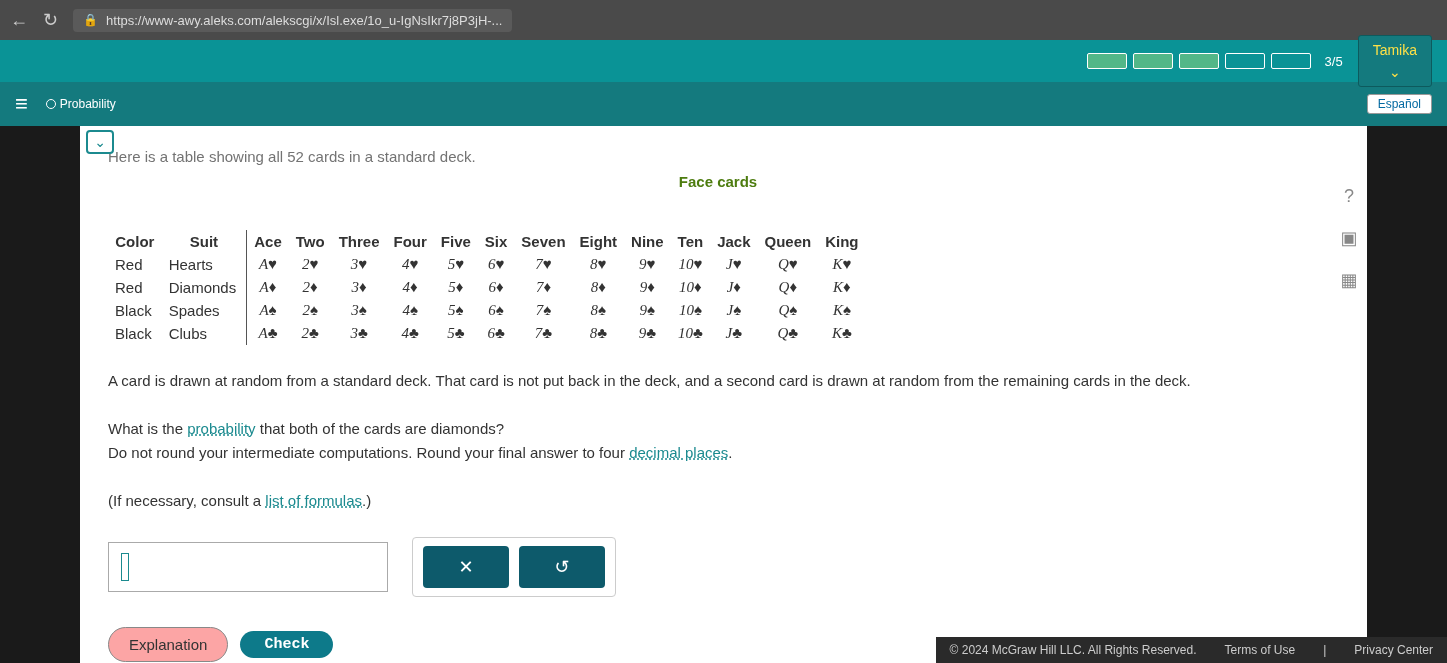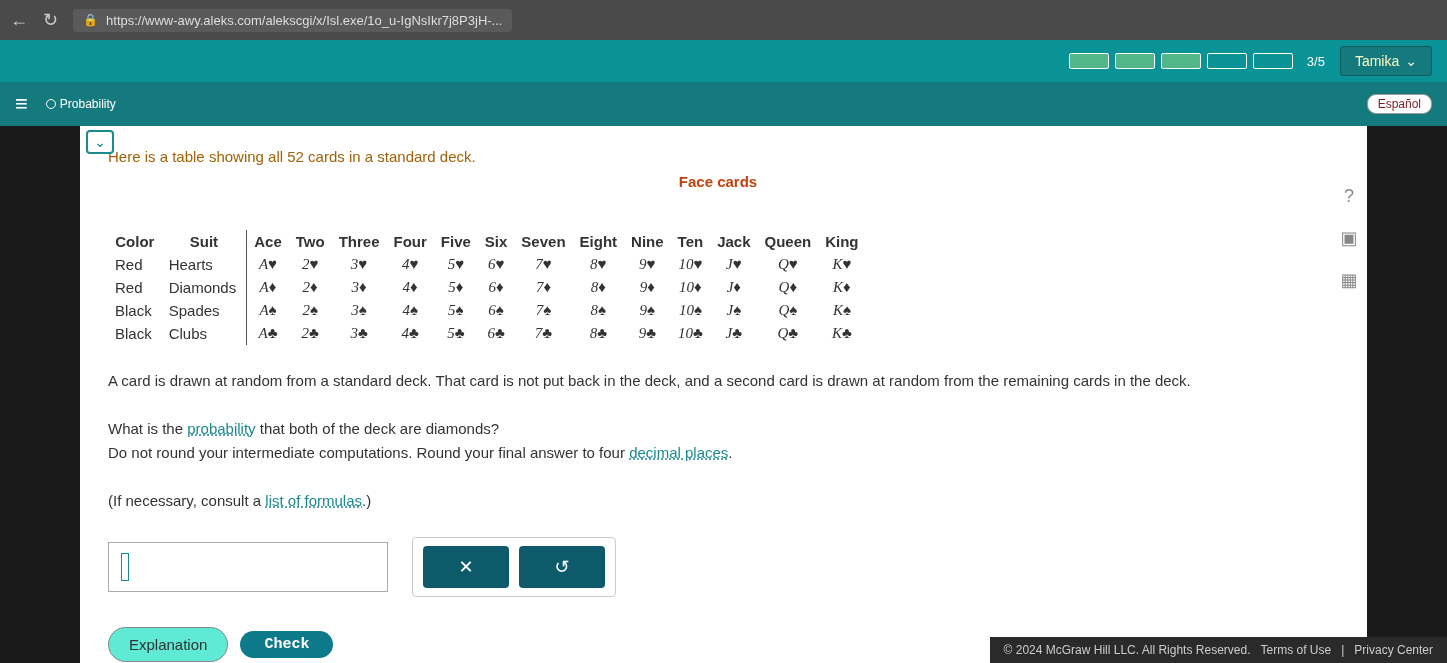--- a/index.html
+++ b/index.html
@@ -6,49 +6,49 @@
 body { font-family: Arial, sans-serif; background: #1a1a1a; width: 1447px; height: 663px; overflow: hidden; }
 .browser-bar { background: #4a4a4a; height: 40px; display: flex; align-items: center; padding: 0 10px; gap: 15px; }
 .nav-btn { color: #ccc; background: none; border: none; font-size: 18px; cursor: pointer; }
 .url-box { background: #5a5a5a; color: #ddd; padding: 4px 10px; border-radius: 4px; font-size: 13px; flex: 0 0 auto; display: flex; align-items: center; gap: 8px; }
 .lock-icon { font-size: 12px; }
 .top-bar { background: #0a9396; height: 42px; display: flex; align-items: center; padding: 0 15px; position: relative; }
 .progress-box { margin-left: auto; display: flex; align-items: center; gap: 6px; }
 .prog-seg { width: 40px; height: 16px; border: 1px solid #fff; border-radius: 2px; }
 .prog-filled { background: #52b788; }
 .prog-text { color: #fff; font-size: 13px; margin-left: 8px; }
-.user-btn { background: #147a7e; color: #fef9c3; border: 1px solid #0d5a5d; padding: 6px 14px; border-radius: 3px; margin-left: 15px; display: flex; gap: 6px; font-size: 14px; }
+.user-btn { background: #147a7e; color: #fde047; border: 1px solid #0d5a5d; padding: 6px 14px; border-radius: 3px; margin-left: 15px; display: flex; gap: 6px; font-size: 14px; flex-direction: column; }
 .header-bar { background: #147a7e; height: 44px; display: flex; align-items: center; padding: 0 15px; color: #fff; }
 .menu-btn { background: none; border: none; color: #fff; font-size: 22px; margin-right: 18px; cursor: pointer; }
 .header-text { flex: 1; }
 .breadcrumb { font-size: 12px; display: flex; align-items: center; gap: 4px; }
 .circle-icon { display: inline-block; width: 10px; height: 10px; border: 1.5px solid #fff; border-radius: 50%; }
 .header-title { font-size: 14px; font-weight: bold; }
-.espanol-btn { background: #fff; color: #7f1d1d; border: 1px solid #999; border-radius: 9px; padding: 2px 10px; font-size: 12px; }
+.espanol-btn { background: #fff; color: #0369a1; border: 1px solid #999; border-radius: 3px; padding: 2px 10px; font-size: 12px; }
 .content-wrap { background: #fff; margin: 0 80px 0 80px; padding: 12px 28px 20px 28px; position: relative; }
 .expand-btn { position: absolute; left: 6px; top: 4px; width: 28px; height: 24px; background: #fff; border: 2px solid #1b8a8f; border-radius: 4px; color: #1b8a8f; display: flex; align-items: center; justify-content: center; font-size: 14px; }
-.intro-text { font-size: 15px; color: #a16207; margin: 10px 0 8px 0; }
+.intro-text { font-size: 15px; color: #737373; margin: 10px 0 8px 0; }
 .table-wrap { margin: 6px 0 12px 0; }
-.face-label { text-align: center; font-weight: bold; font-size: 15px; color: #c2410c; position: relative; left: 520px; width: 180px; margin-bottom: 4px; }
+.face-label { text-align: center; font-weight: bold; font-size: 15px; color: #4d7c0f; position: relative; left: 520px; width: 180px; margin-bottom: 4px; }
 table.cards { border-collapse: collapse; font-size: 15px; color: #333; margin-top: 40px; }
 table.cards th { font-weight: bold; padding: 3px 7px; text-align: center; }
 table.cards td { padding: 3px 7px; text-align: center; font-family: 'Times New Roman', serif; font-style: italic; }
 table.cards td.color-col, table.cards td.suit-col { font-family: Arial; font-style: normal; font-weight: normal; text-align: left; padding-right: 10px; }
 table.cards .divider { border-right: 1.5px solid #555; }
 .question-text { font-size: 15px; color: #333; line-height: 1.6; margin: 24px 0; }
 .link-text { color: #1b8a8f; text-decoration: underline dotted; cursor: pointer; }
 .answer-row { display: flex; align-items: center; gap: 24px; margin-top: 14px; }
 .answer-input { width: 280px; height: 50px; border: 1px solid #aaa; display: flex; align-items: center; padding: 0 12px; }
 .cursor-box { display: inline-block; width: 8px; height: 28px; border: 1.5px solid #1b8a8f; }
 .btn-group { border: 1px solid #ccc; border-radius: 4px; padding: 8px 10px; display: flex; gap: 10px; }
 .action-btn { width: 86px; height: 42px; background: #0d5a6b; border: none; color: #fff; border-radius: 4px; font-size: 18px; display: flex; align-items: center; justify-content: center; cursor: pointer; }
 .bottom-bar { display: flex; align-items: center; gap: 12px; margin-top: 30px; }
-.explanation-btn { background: #5eead4; border: 1.5px solid #888; border-radius: 20px; padding: 8px 20px; font-size: 15px; color: #333; cursor: pointer; }
+.explanation-btn { background: #fca5a5; border: 1.5px solid #888; border-radius: 20px; padding: 8px 20px; font-size: 15px; color: #333; cursor: pointer; }
 .check-btn { background: #0d7a8a; border: none; border-radius: 20px; padding: 5px 24px; font-size: 15px; color: #fff; font-weight: bold; cursor: pointer; font-family: Liberation Mono, monospace; }
-.footer { position: absolute; bottom: 0; right: 0; background: #2a2a2a; color: #ccc; font-size: 12px; padding: 6px 14px; display: flex; gap: 10px; }
+.footer { position: absolute; bottom: 0; right: 0; background: #2a2a2a; color: #ccc; font-size: 12px; padding: 6px 14px; display: flex; gap: 28px; }
 .footer a { color: #ccc; }
 .side-icons { position: absolute; right: 86px; top: 184px; display: flex; flex-direction: column; gap: 18px; }
 .side-icon { width: 24px; height: 24px; color: #888; font-size: 18px; display: flex; align-items: center; justify-content: center; border: 1px solid transparent; }
 .help-icon { border-radius: 50%; }
 </style>
 </head>
 <body>
 
 <div class="browser-bar">
   <button class="nav-btn">←</button>
@@ -183,21 +183,21 @@
             <td>Q♣</td>
             <td>K♣</td>
           </tr>
         </tbody>
     </table>
   </div>
 
   <p class="question-text">A card is drawn at random from a standard deck. That card is not put back in the deck, and a second card is drawn at random from the remaining cards in the deck.</p>
 
   <p class="question-text">
-    <span>What is the </span><span class="link-text">probability</span><span> that both of the deck are diamonds?</span><br>
+    <span>What is the </span><span class="link-text">probability</span><span> that both of the cards are diamonds?</span><br>
     <span>Do not round your intermediate computations. Round your final answer to four </span><span class="link-text">decimal places</span><span>.</span>
   </p>
 
   <p class="question-text">
     <span>(If necessary, consult a </span><span class="link-text">list of formulas</span><span>.)</span>
   </p>
 
   <div class="answer-row">
     <div class="answer-input">
       <span class="cursor-box"></span>

